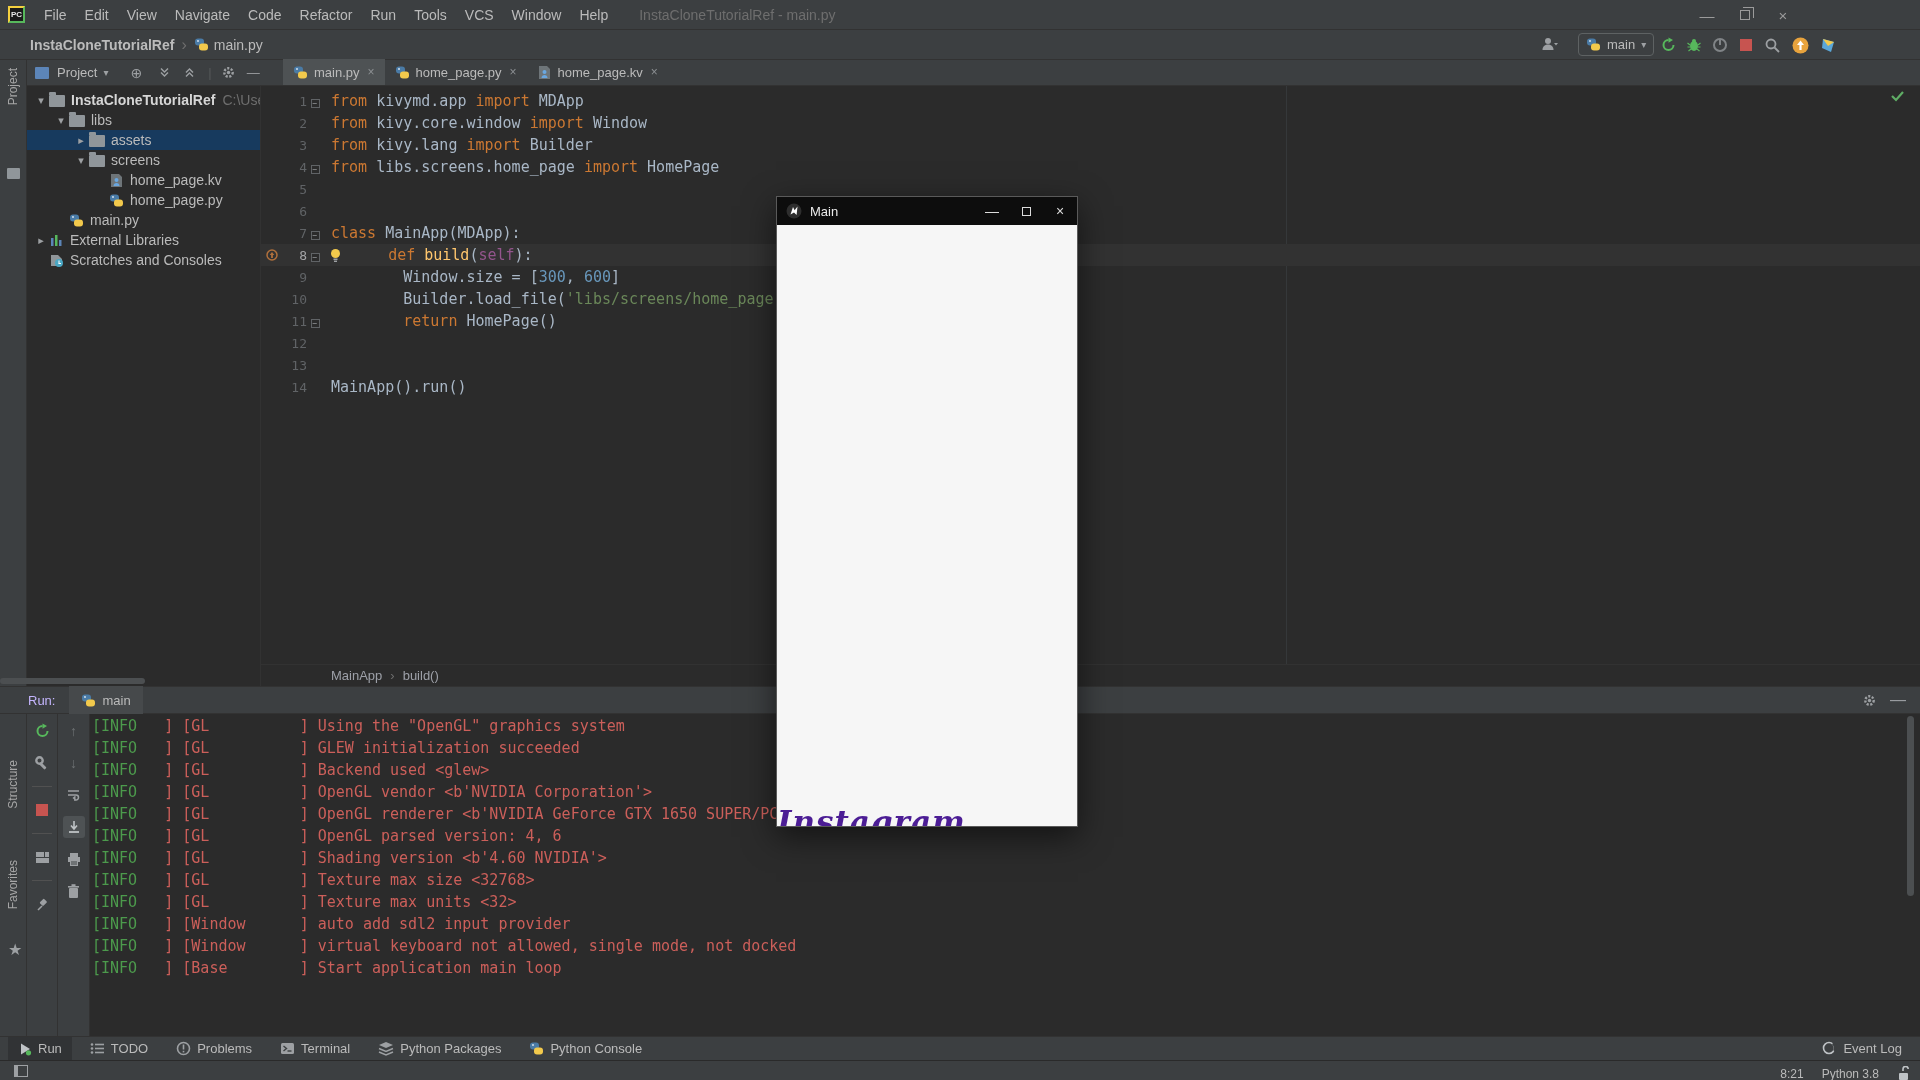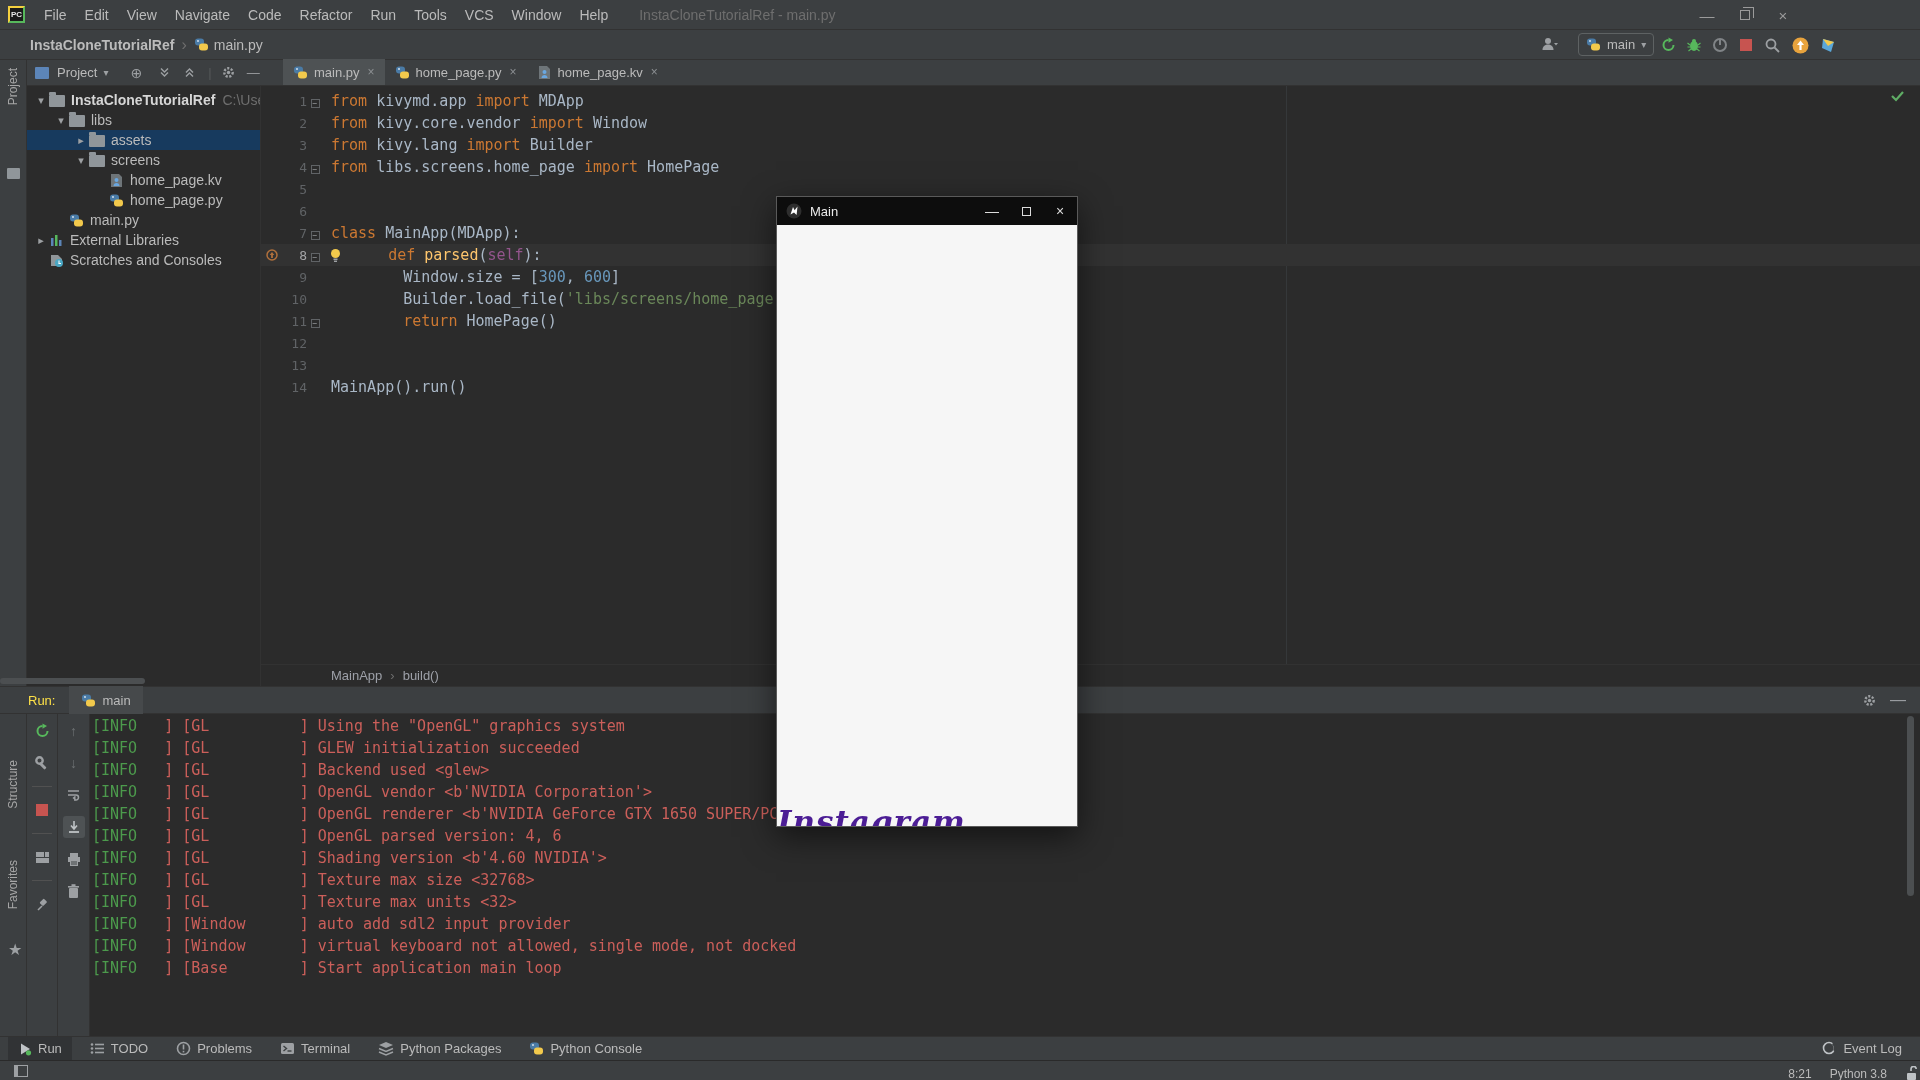--- a/index.html
+++ b/index.html
@@ -81,21 +81,21 @@
   .self { color:#94558d; } .num-t { color:#6897bb; } .str { color:#6a8759; }
   #margin-line { left:1025px; top:0; width:1px; height:578px; background:#35383a; }
   #ed-breadcrumb { left:261px; top:664px; width:1659px; height:22px; background:#2b2b2b;
     display:flex; align-items:center; padding-left:70px; font-size:13px; color:#9da0a8;
     border-top:1px solid #323232; }
 
   
   #run-tabrow { left:0; top:686px; width:1920px; height:28px; background:#3c3f41;
     border-top:1px solid #323232; border-bottom:1px solid #323232;
     display:flex; align-items:center; }
-  .run-label { font-size:13px; color:#fde047; margin-left:28px; }
+  .run-label { font-size:13px; color:#c4b5fd; margin-left:28px; }
   .run-tab { height:28px; display:flex; align-items:center; gap:6px; padding:0 12px;
     margin-left:14px; background:#46494b; font-size:13px; }
   #console-toolbar { left:27px; top:714px; width:63px; height:322px; background:#3c3f41;
     border-right:1px solid #323232; display:flex; }
   .ct-col { width:31px; display:flex; flex-direction:column; align-items:center;
     padding-top:6px; gap:10px; }
   .ct-col:first-child { border-right:1px solid #323232; }
   .ct-btn { width:22px; height:22px; display:flex; align-items:center;
     justify-content:center; color:#9fa4a8; font-size:14px; border-radius:3px; }
   .ct-btn.on { background:#4e5254; }
@@ -112,21 +112,21 @@
   #bottombar { left:0; top:1036px; width:1920px; height:24px; background:#3c3f41;
     border-top:1px solid #323232; display:flex; align-items:center; font-size:13px; }
   .bb-item { height:24px; display:flex; align-items:center; gap:6px; padding:0 10px;
     margin-left:8px; color:#bbbbbb; }
   .bb-item.active { background:#313335; }
   #eventlog { position:absolute; right:18px; top:1036px; height:24px; display:flex;
     align-items:center; gap:6px; font-size:13px; }
   #statusbar { left:0; top:1060px; width:1920px; height:20px; background:#3c3f41;
     border-top:1px solid #2a2a2a; display:flex; align-items:center; font-size:12px;
     color:#bbbbbb; }
-  .sb-right { position:absolute; right:2px; display:flex; gap:18px; align-items:center;margin-top:6px; }
+  .sb-right { position:absolute; right:10px; display:flex; gap:18px; align-items:center;margin-top:6px; }
 
   
   #kivy-win { left:776px; top:196px; width:302px; height:631px; z-index:50;
     box-shadow:0 10px 30px rgba(0,0,0,.55); border:1px solid #5a5a5a; }
   #kivy-titlebar { height:28px; background:#0d0d0d; display:flex; align-items:center;
     color:#eaeaea; font-size:13px; }
   .kv-ctl { width:34px; height:28px; display:flex; align-items:center;
     justify-content:center; color:#dcdcdc; font-size:14px; }
   .kv-max { width:9px; height:9px; border:1.5px solid #dcdcdc; }
   #kivy-content { height:601px; background:#f6f6f6; position:relative; overflow:hidden; }
@@ -400,21 +400,21 @@
             <span class="num">1</span>
             <span class="foldcol"><span class="fold">−</span></span>
           </div>
           <span class="codetext"><span class="kw">from </span><span class="d">kivymd.app </span><span class="kw">import </span><span class="d">MDApp</span></span>
         </div>
         <div class="code-line">
           <div class="gut">
             <span class="num">2</span>
             <span class="foldcol"></span>
           </div>
-          <span class="codetext"><span class="kw">from </span><span class="d">kivy.core.vendor </span><span class="kw">import </span><span class="d">Window</span></span>
+          <span class="codetext"><span class="kw">from </span><span class="d">kivy.core.window </span><span class="kw">import </span><span class="d">Window</span></span>
         </div>
         <div class="code-line">
           <div class="gut">
             <span class="num">3</span>
             <span class="foldcol"></span>
           </div>
           <span class="codetext"><span class="kw">from </span><span class="d">kivy.lang </span><span class="kw">import </span><span class="d">Builder</span></span>
         </div>
         <div class="code-line">
           <div class="gut">
@@ -455,21 +455,21 @@
             <span class="num" style="color: rgb(164, 165, 167);">8</span>
             <span class="foldcol"><span class="fold">−</span></span>
           </div>
           <span style="margin: 0px 2px 0px 6px;">
             <svg width="13" height="15" viewBox="0 0 13 15">
               <circle cx="6.5" cy="5.5" r="4.5" fill="#f2c94c"></circle>
        <rect x="4.5" y="10.5" width="4" height="1.6" fill="#9da0a3"></rect>
        <rect x="5" y="12.6" width="3" height="1.4" fill="#9da0a3"></rect>
             </svg>
           </span>
-          <span class="codetext"><span class="d">    </span><span class="kw">def </span><span class="fn">parsed</span><span class="d">(</span><span class="self">self</span><span class="d">):</span></span>
+          <span class="codetext"><span class="d">    </span><span class="kw">def </span><span class="fn">build</span><span class="d">(</span><span class="self">self</span><span class="d">):</span></span>
         </div>
         <div class="code-line">
           <div class="gut">
             <span class="num">9</span>
             <span class="foldcol"></span>
           </div>
           <span class="codetext"><span class="d">        Window.size = [</span><span class="num-t">300</span><span class="d">, </span><span class="num-t">600</span><span class="d">]</span></span>
         </div>
         <div class="code-line">
           <div class="gut">

